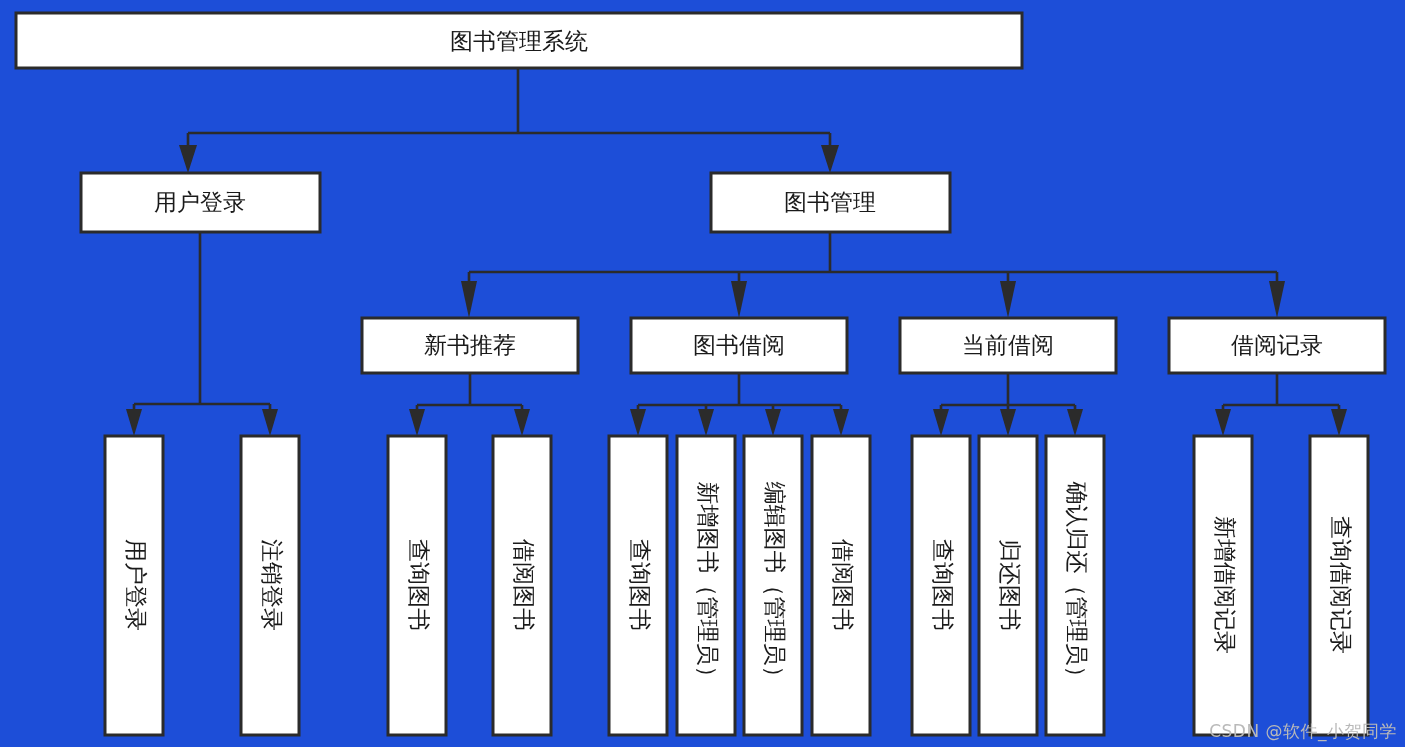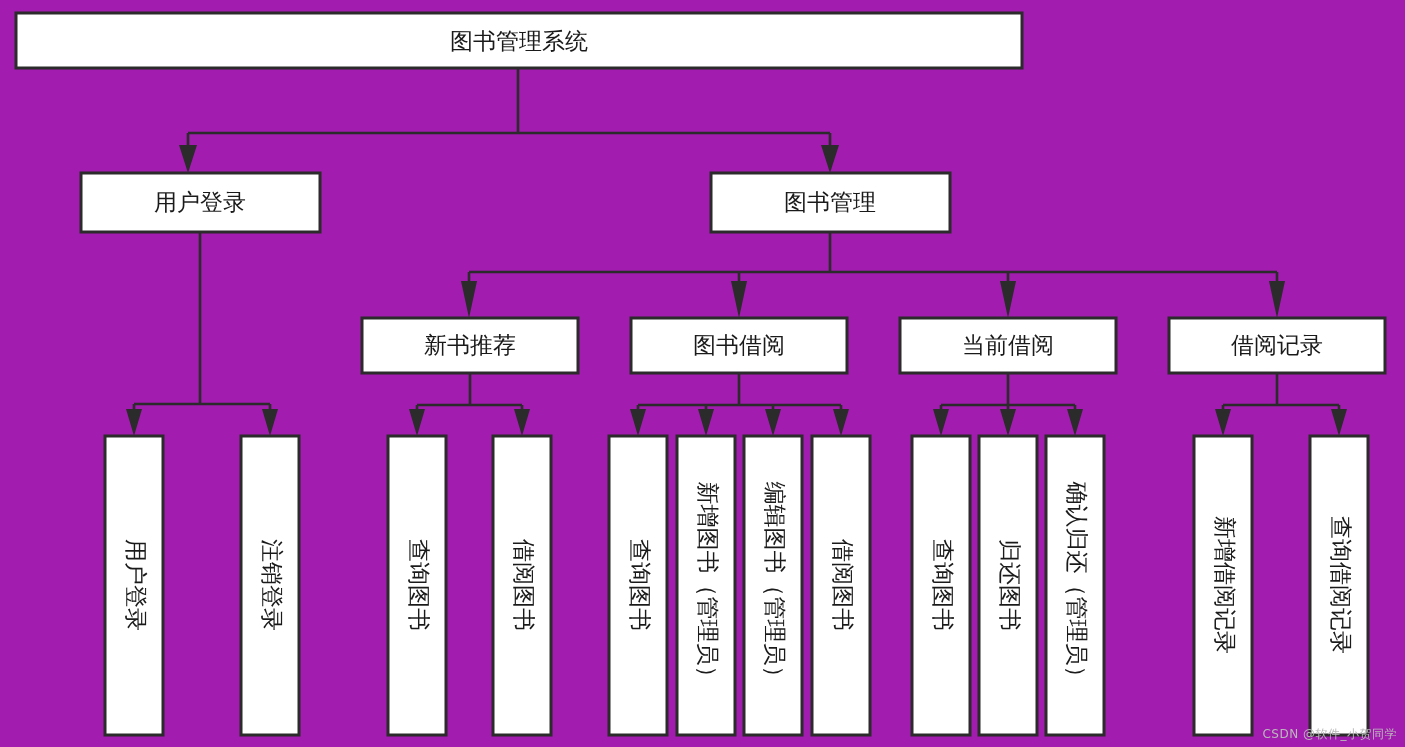--- a/index.html
+++ b/index.html
@@ -11,21 +11,21 @@
   body {
     width: 1405px;
     height: 747px;
     overflow: hidden;
     font-family: "DejaVu Sans", "Liberation Sans", sans-serif;
   }
   #diagram-root {
     position: relative;
     width: 1405px;
     height: 747px;
-    background: #a21caf;
+    background: #1d4ed8;
   }
   svg.diagram-canvas {
     position: absolute;
     left: 0;
     top: 0;
     width: 1405px;
     height: 747px;
     display: block;
   }
   .node-rect {
@@ -55,21 +55,21 @@
     font-family: "DejaVu Sans", "Liberation Sans", sans-serif;
     font-size: 23px;
     text-anchor: middle;
     dominant-baseline: middle;
   }
   .watermark-text {
     position: absolute;
     right: 8px;
     bottom: 4px;
     font-family: "DejaVu Sans", "Liberation Sans", sans-serif;
-    font-size: 12px;
+    font-size: 17px;
     color: #b9b9b9;
     white-space: nowrap;
     letter-spacing: 0.5px;
     user-select: none;
   }
 </style>
 </head>
 <body>
 
 <div id="diagram-root">

